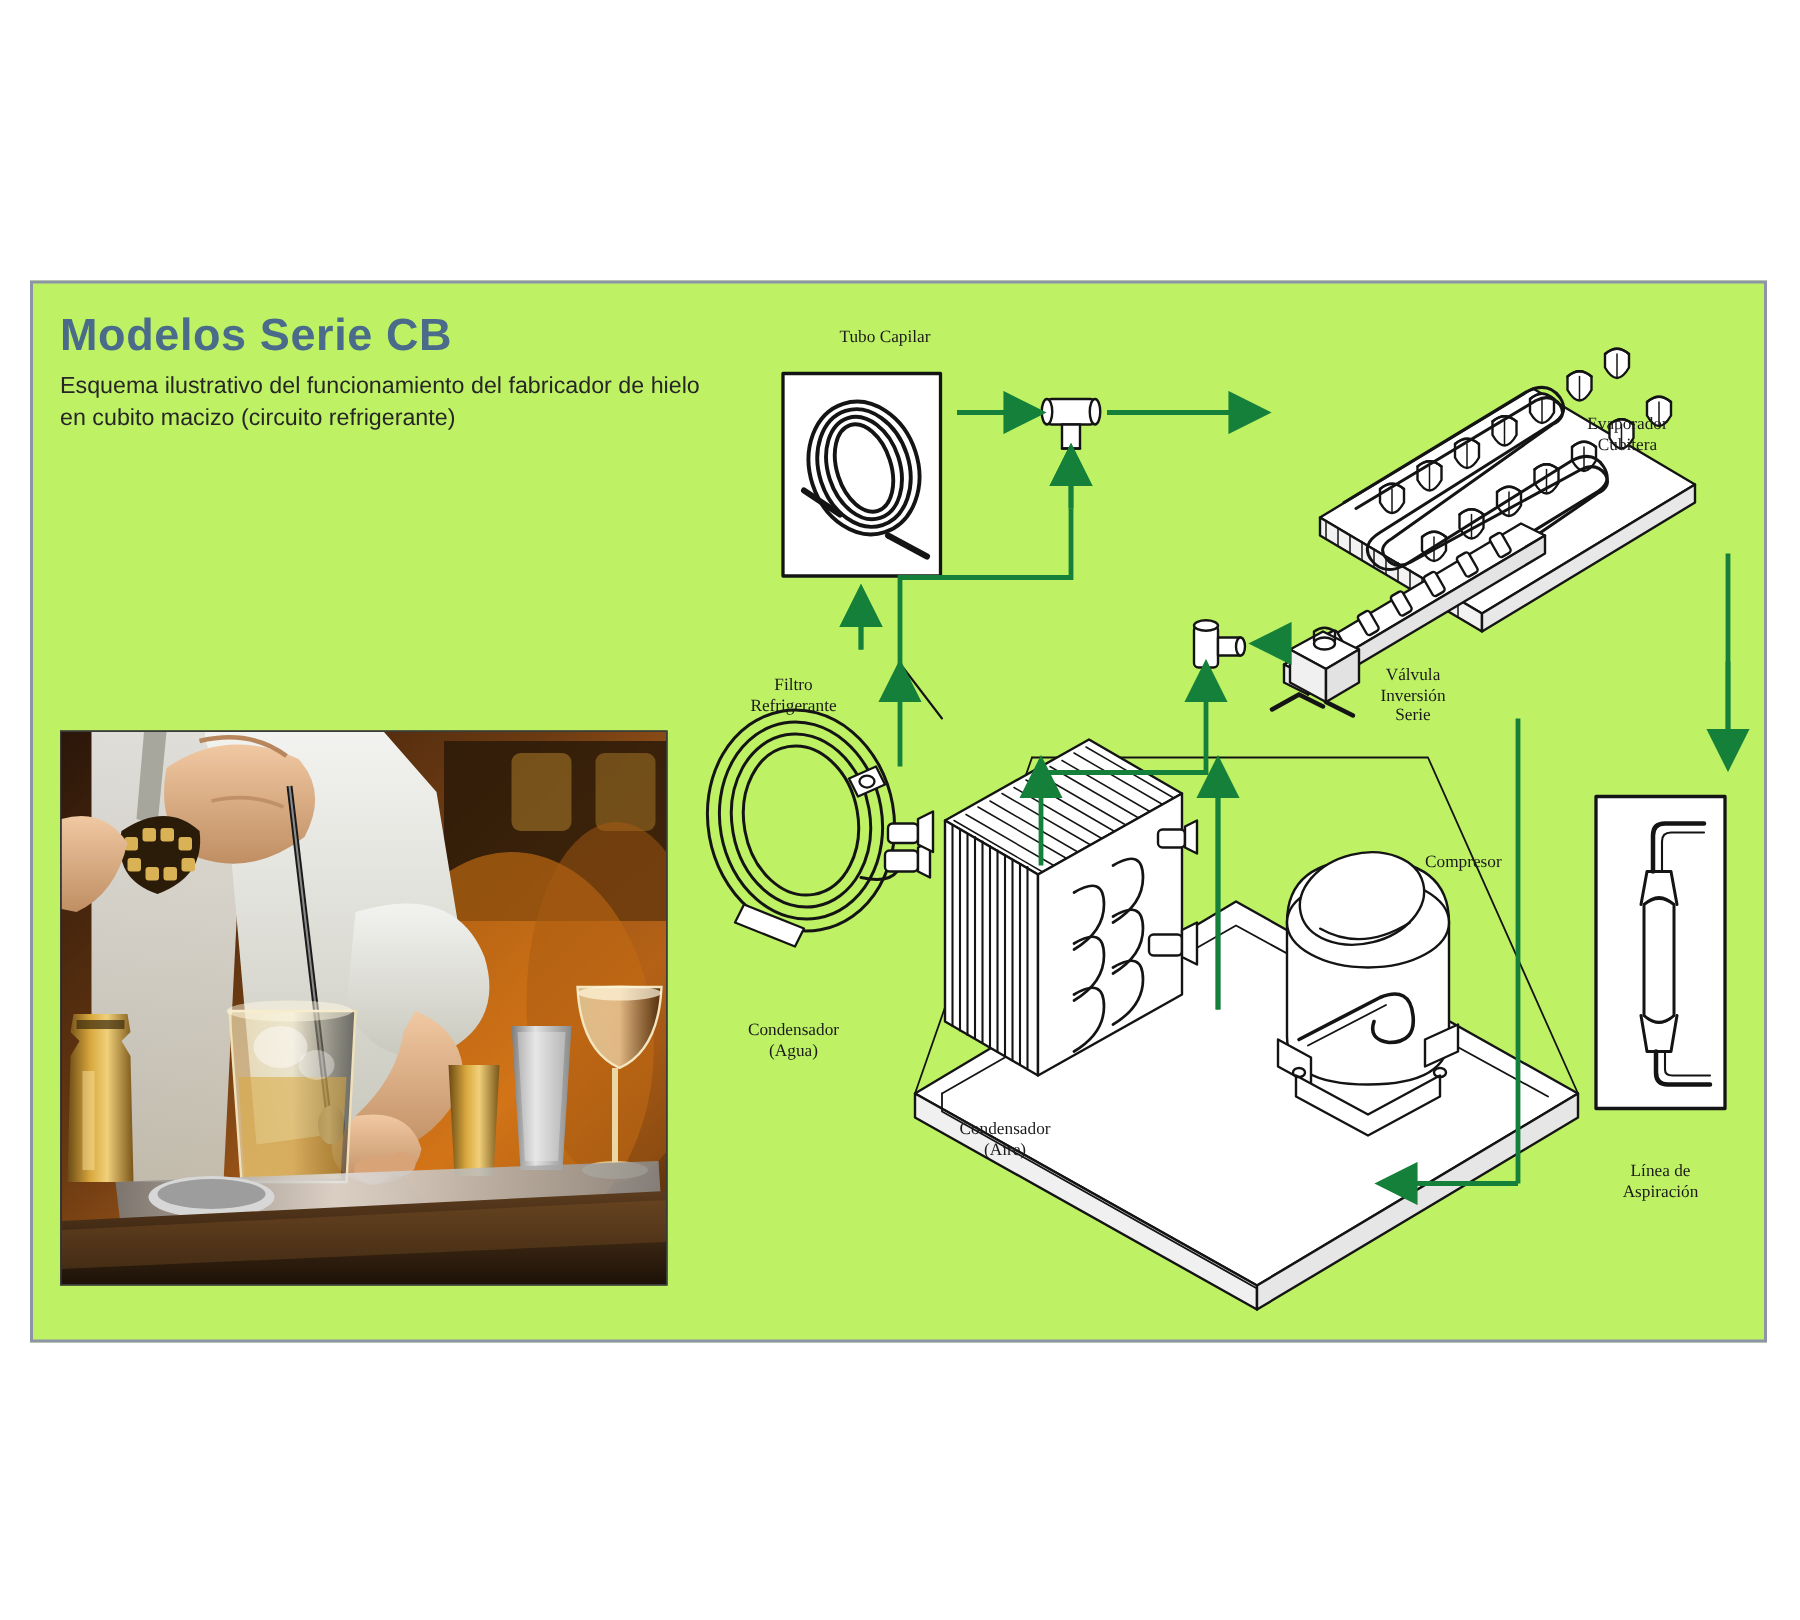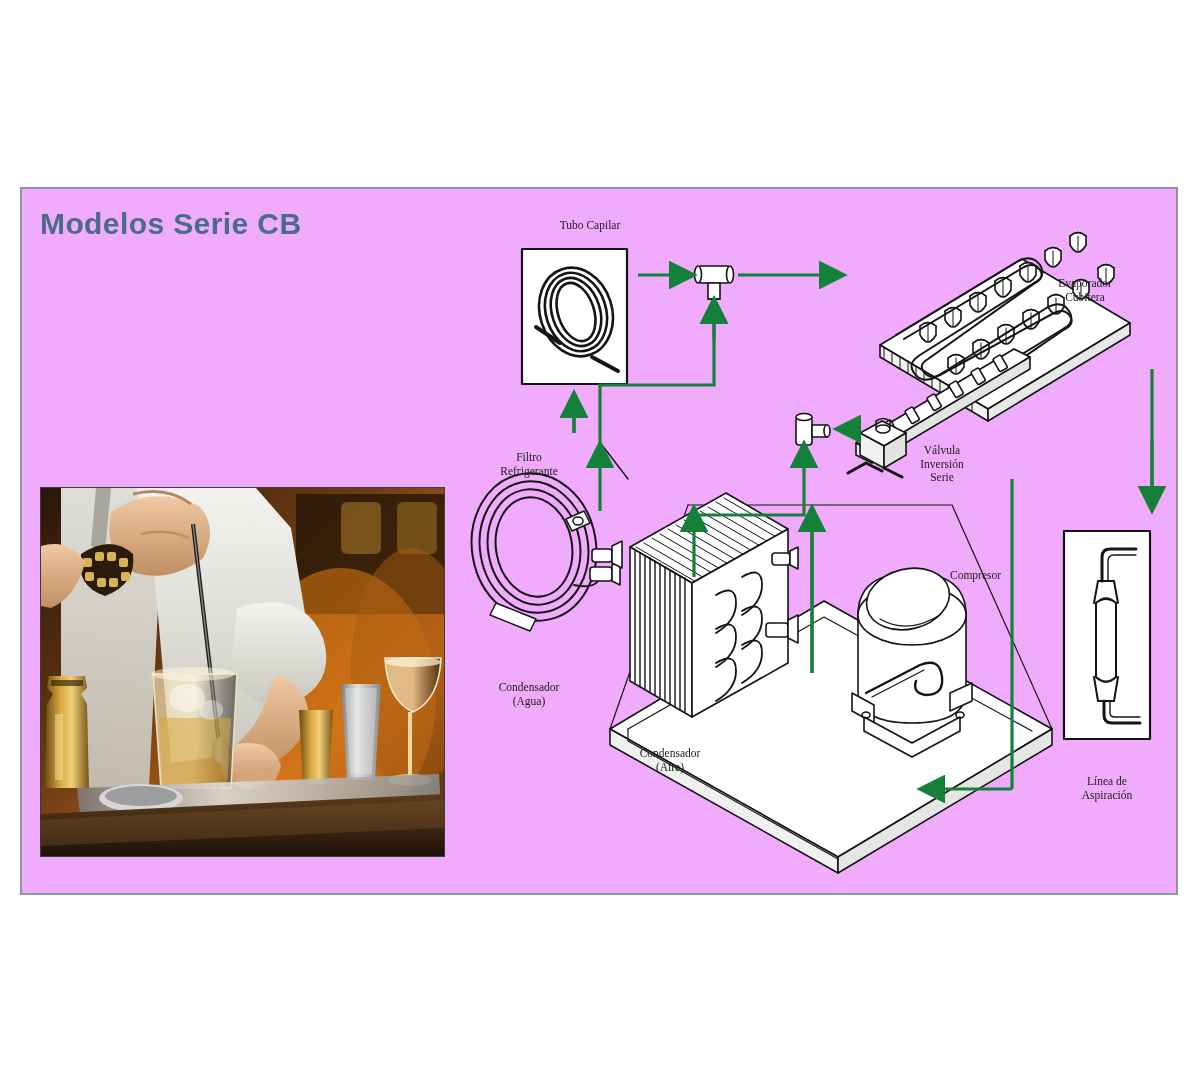--- a/index.html
+++ b/index.html
@@ -1,20 +1,20 @@
 <!DOCTYPE html>
 <html><head>
 <meta charset="utf-8">
 <style>
   html,body{margin:0;padding:0;background:#ffffff;}
   body{width:1200px;height:1080px;position:relative;
        font-family:"Liberation Sans","DejaVu Sans",sans-serif;overflow:hidden;}
 
   #panel{position:absolute;left:20px;top:187px;width:1158px;height:708px;
-         background:#f0abfc;border:2px solid #8d94a8;box-sizing:border-box;}
+         background:#bef264;border:2px solid #8d94a8;box-sizing:border-box;}
 
   #title{position:absolute;left:18px;top:18px;font-size:30px;font-weight:bold;
          color:#4a6b8a;letter-spacing:.4px;white-space:nowrap;}
   #subtitle{position:absolute;left:18px;top:58px;width:430px;font-size:15.5px;
             line-height:21px;color:#262626;}
 
   #photo{position:absolute;left:18px;top:298px;width:405px;height:370px;
          border:1px solid #3b3b3b;overflow:hidden;box-sizing:border-box;
          background:#1c1005;}
   .ph{position:absolute;}
@@ -24,20 +24,21 @@
 
   .lbl{position:absolute;font-size:11.5px;line-height:13.5px;color:#1b1b1b;
        text-align:center;white-space:pre-line;font-family:Liberation Serif, serif;}
 </style>
 </head>
 <body>
 
 <div id="panel">
 
   <div id="title">Modelos Serie CB</div>
+  <div id="subtitle">Esquema ilustrativo del funcionamiento del fabricador de hielo en cubito macizo (circuito refrigerante)</div>
 
   <div id="photo">
     <svg width="403" height="368" viewBox="0 0 403 368">
       <defs>
         <linearGradient id="bg" x1="0" y1="0" x2="1" y2="1">
           <stop offset="0" stop-color="#2a1609"></stop>
           <stop offset=".4" stop-color="#6b3a12"></stop>
           <stop offset=".7" stop-color="#c26a1c"></stop>
           <stop offset="1" stop-color="#3a2008"></stop>
         </linearGradient>

